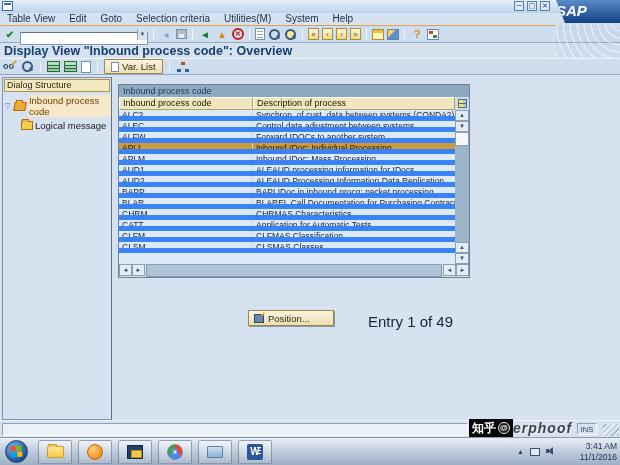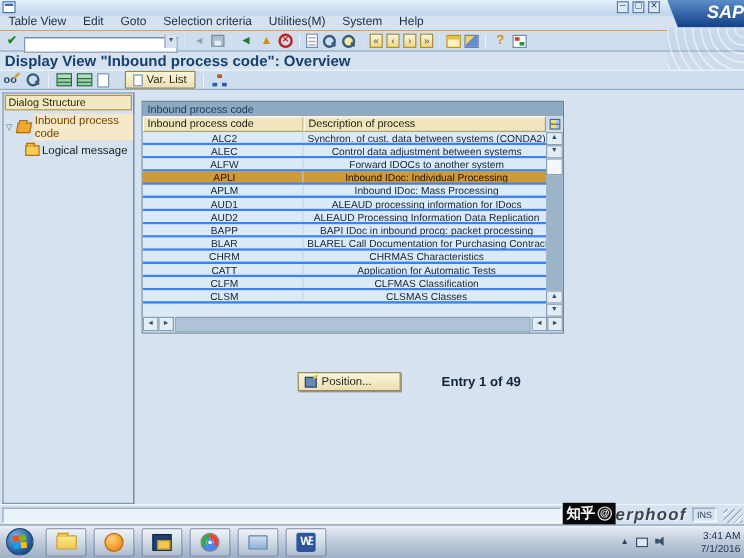--- a/index.html
+++ b/index.html
@@ -13,21 +13,21 @@
   .win-icon { position:absolute; left:2px; top:1px; width:11px; height:10px;
     border:1px solid #3a6ea8; background:#fff; }
   .win-icon::after { content:""; position:absolute; left:1px; top:1px; width:7px; height:2px; background:#3a6ea8; }
   .win-controls { position:absolute; right:70px; top:1px; display:flex; gap:3px; }
   .wc-btn { width:10px; height:10px; border:1px solid #5a7ea8; background:#dce8f4;
     font-size:7px; line-height:8px; text-align:center; color:#23456e; }
 
   
   .sap-logo { position:absolute; right:0; top:0; width:64px; height:23px;
     background:linear-gradient(180deg,#5b8cc8,#123f86); clip-path:polygon(0 0,100% 0,100% 100%,14% 100%);
-    color:#fff; font-weight:bold; font-style:italic; font-size:15px; line-height:22px; text-align:right; z-index:30; }
+    color:#fff; font-weight:bold; font-style:italic; font-size:15px; line-height:22px; text-align:left; z-index:30; }
   .ripple { position:absolute; right:0; top:23px; width:64px; height:52px; z-index:1; opacity:.55;
     background:repeating-radial-gradient(circle at 100% 0, rgba(255,255,255,.7) 0 1px, rgba(150,180,215,.25) 2px 7px); }
 
   
   .menubar { position:absolute; left:0; top:13px; width:552px; height:13px; display:flex; align-items:flex-start;
     font-size:10px; color:#1a2c48; }
   .menu-item { padding:0 7px; cursor:default; }
   .accent-line { position:absolute; left:0; top:25px; width:556px; height:1px; background:var(--accent_line,#e0a050); }
 
   
@@ -106,21 +106,21 @@
   .table-ctl { position:absolute; left:118px; top:84px; width:352px; height:194px;
     border:1px solid #68849e; background:#cfdeed; z-index:2; }
   .tgroup { height:12px; background:#8ea9c0; color:#17375a; font-size:9px; line-height:12px; padding-left:4px; }
   .tmain { display:flex; height:167px; }
   .tleft { width:336px; display:flex; flex-direction:column; }
   .thead { height:13px; display:flex; }
   .th { background:var(--table_header,#f0e6bd); border:1px solid #fff; border-right-color:#b0a068; border-bottom-color:#b0a068;
     font-size:9px; line-height:11px; padding-left:3px; color:#1a1a10; }
   .th1 { width:134px; } .th2 { width:202px; }
   .tbody { height:154px; background:#dce9f6; }
-  .trow { display:flex; height:11px; border-bottom:2px solid #3b82f6; background:#dce9f6;text-align:center; }
+  .trow { display:flex; height:11px; border-bottom:5px solid #3b82f6; background:#dce9f6; }
   .tcell { font-size:8.5px; line-height:10px; padding-left:3px; color:#14243a; white-space:nowrap; overflow:hidden; }
   .c1 { width:134px; border-right:1px solid #c6d8ea; }
   .c2 { width:202px; }
   .trow.selected, .trow.selected .tcell { background:var(--selected_row,#cd9a39); color:#241400; }
   .tscroll { width:14px; display:flex; flex-direction:column; background:#cfdeed; }
   .corner { height:13px; display:flex; align-items:center; justify-content:center; background:#cfdeed; }
   .grid-ic { width:9px; height:9px; border:1px solid #506a84; background:linear-gradient(90deg,#f8e060 0 4px,#a8c8e8 4px); position:relative; }
   .grid-ic::after { content:""; position:absolute; left:0; top:3px; width:7px; height:1px; background:#506a84; }
   .sbtn { height:11px; background:#e4ecf4; border:1px solid #8aa0b4; font-size:6px; line-height:9px; text-align:center; color:#30506a; }
   .sthumb { height:14px; background:#f4f8fc; border:1px solid #8aa0b4; }
@@ -129,21 +129,21 @@
   .hbtn { width:13px; height:12px; background:#e4ecf4; border:1px solid #8aa0b4; font-size:6px; line-height:10px; text-align:center; color:#30506a; }
   .htrack { flex:1; background:#9cb4c8; border:1px solid #8aa0b4; margin:0 1px; }
   .hthumb { height:100%; width:100%; background:#aec4d6; }
 
   
   .pos-btn { position:absolute; left:248px; top:310px; width:86px; height:16px; display:flex; align-items:center; gap:4px;
     padding:0 5px; background:linear-gradient(#faf4da,#ecdfb4); border:1px solid #9a8850;
     box-shadow:1px 1px 0 #8a98a8; font-size:9.5px; color:#2a2a1a; z-index:2; }
   .pos-ic { width:10px; height:9px; background:#6888b0; border:1px solid #2a4a70; position:relative; flex:none; }
   .pos-ic::after { content:""; position:absolute; right:-2px; top:-2px; width:4px; height:2px; background:#e8c040; transform:rotate(-45deg); }
-  .entry-text { position:absolute; left:368px; top:313px; font-size:11px; color:#14243a; z-index:2;font-weight:bold; }
+  .entry-text { position:absolute; left:368px; top:313px; font-size:15px; color:#14243a; z-index:2; }
 
   
   .statusbar { position:absolute; left:0; top:420px; width:620px; height:17px; background:#d6e2f0; border-top:1px solid #eef6fc; }
   .msg-field { position:absolute; left:2px; top:2px; width:466px; height:13px; background:#e9f1f9;
     border:1px solid #8ca4ba; border-bottom-color:#fff; border-right-color:#fff; }
   .sb-expand { position:absolute; left:472px; top:3px; font-size:8px; color:#44607c; }
   .ins-box { position:absolute; left:577px; top:2px; width:20px; height:12px; border:1px solid #8ca4ba;
     border-bottom-color:#fff; border-right-color:#fff; font-size:7.5px; line-height:11px; text-align:center; color:#30455e; }
   .grip { position:absolute; right:1px; top:3px; width:16px; height:12px;
     background:repeating-linear-gradient(135deg, transparent 0 2px, #9ab0c4 2px 3px, #f4f8fc 3px 4px); }
@@ -415,17 +415,17 @@
           <span class="word-ic">W</span>
         </span>
     </div>
     <div class="tray">
       <span class="tray-arrow">▲</span>
       <span class="net-ic"></span>
       <span class="spk-ic"></span>
     </div>
     <div class="clock">
       <div>3:41 AM</div>
-      <div>7/1/2016</div>
+      <div>11/1/2016</div>
     </div>
   </div>
 
 </div>
 
 </body></html>

